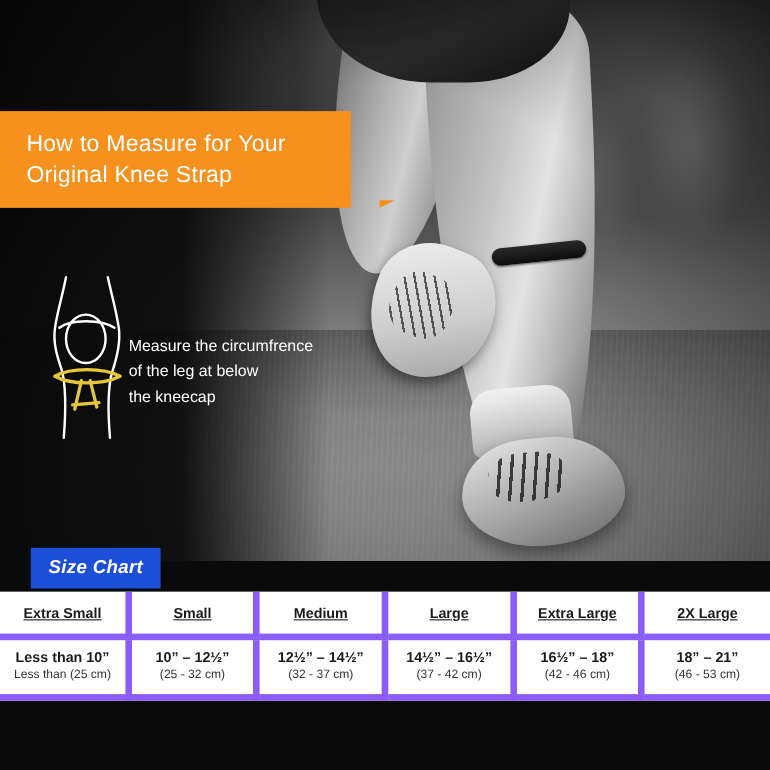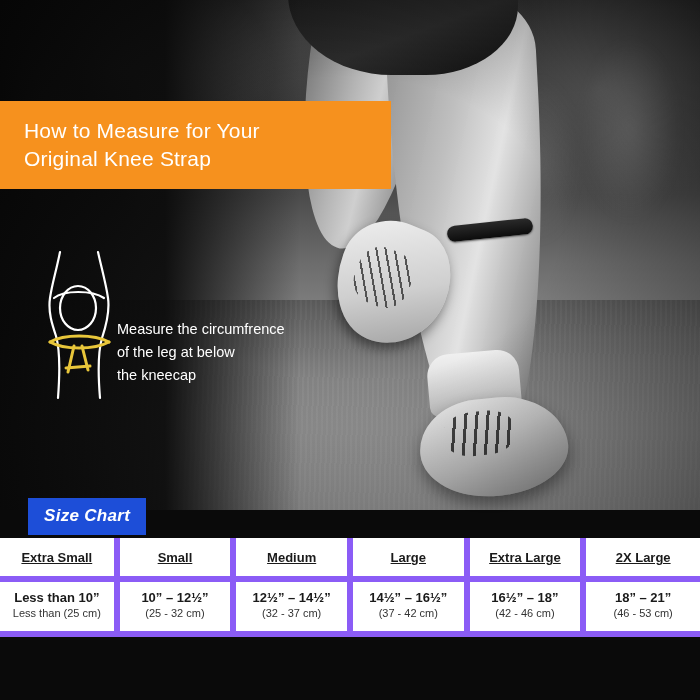--- a/index.html
+++ b/index.html
@@ -127,21 +127,21 @@
   .left-scrim {
     position: absolute;
     left: 0; top: 0; width: 300px; height: 510px;
     background: linear-gradient(to right, rgba(5,5,5,.95) 0%, rgba(8,8,8,.92) 55%, rgba(10,10,10,0) 100%);
   }
 
   
   .title-band {
     position: absolute;
     left: 0; top: 101px;
-    width: 391px; height: 88px;
+    width: 319px; height: 88px;
     background: #f6911e;
     display: flex;
     flex-direction: column;
     justify-content: center;
     padding-left: 24px;
   }
   .title-band .t-line {
     color: #ffffff;
     font-size: 21px;
     font-weight: 400;
@@ -158,21 +158,21 @@
   }
 
   
   .knee-fig {
     position: absolute;
     left: 30px; top: 250px;
     width: 96px; height: 150px;
   }
   .measure-text {
     position: absolute;
-    left: 117px; top: 318px;
+    left: 117px; top: 304px;
     width: 180px;
     color: #ffffff;
     font-size: 14.5px;
     line-height: 23px;
   }
 
   
   .size-chart-tab {
     position: absolute;
     left: 28px; top: 498px;

